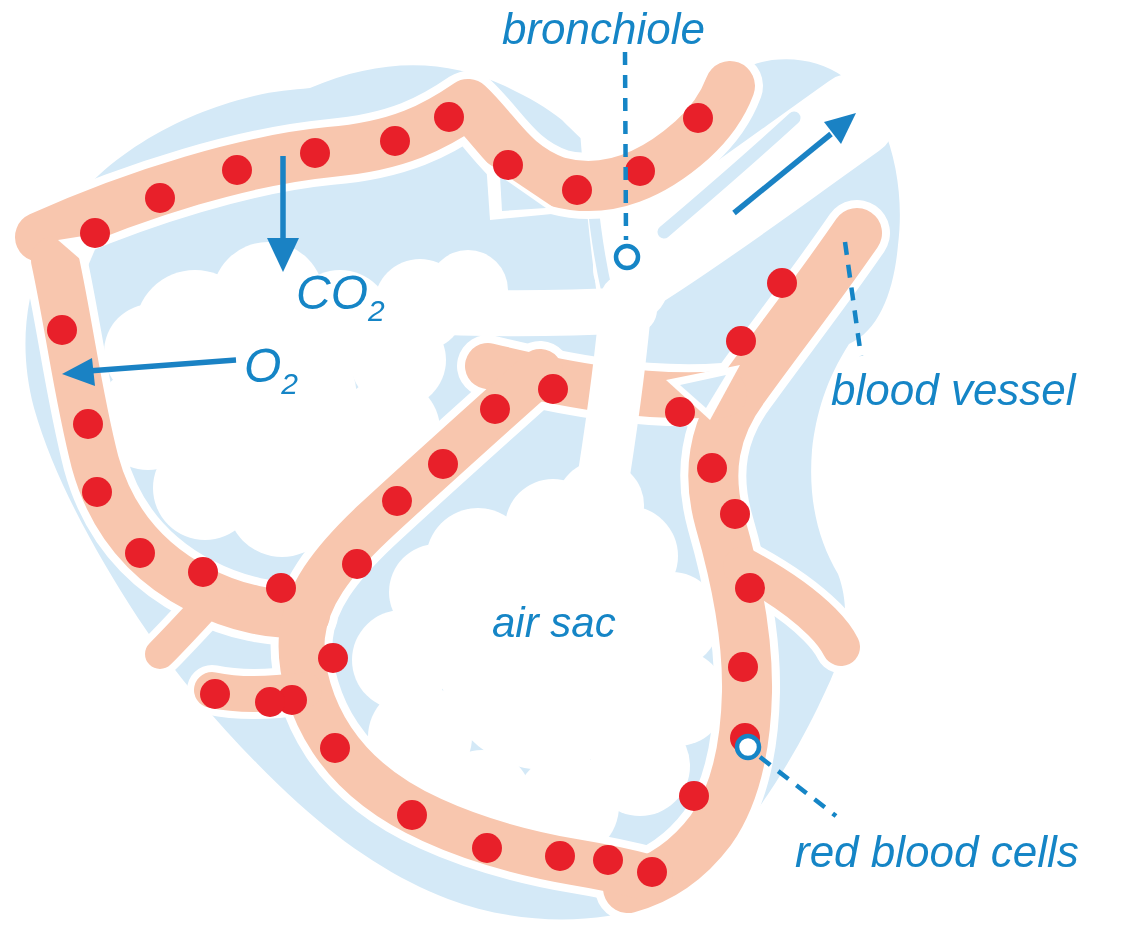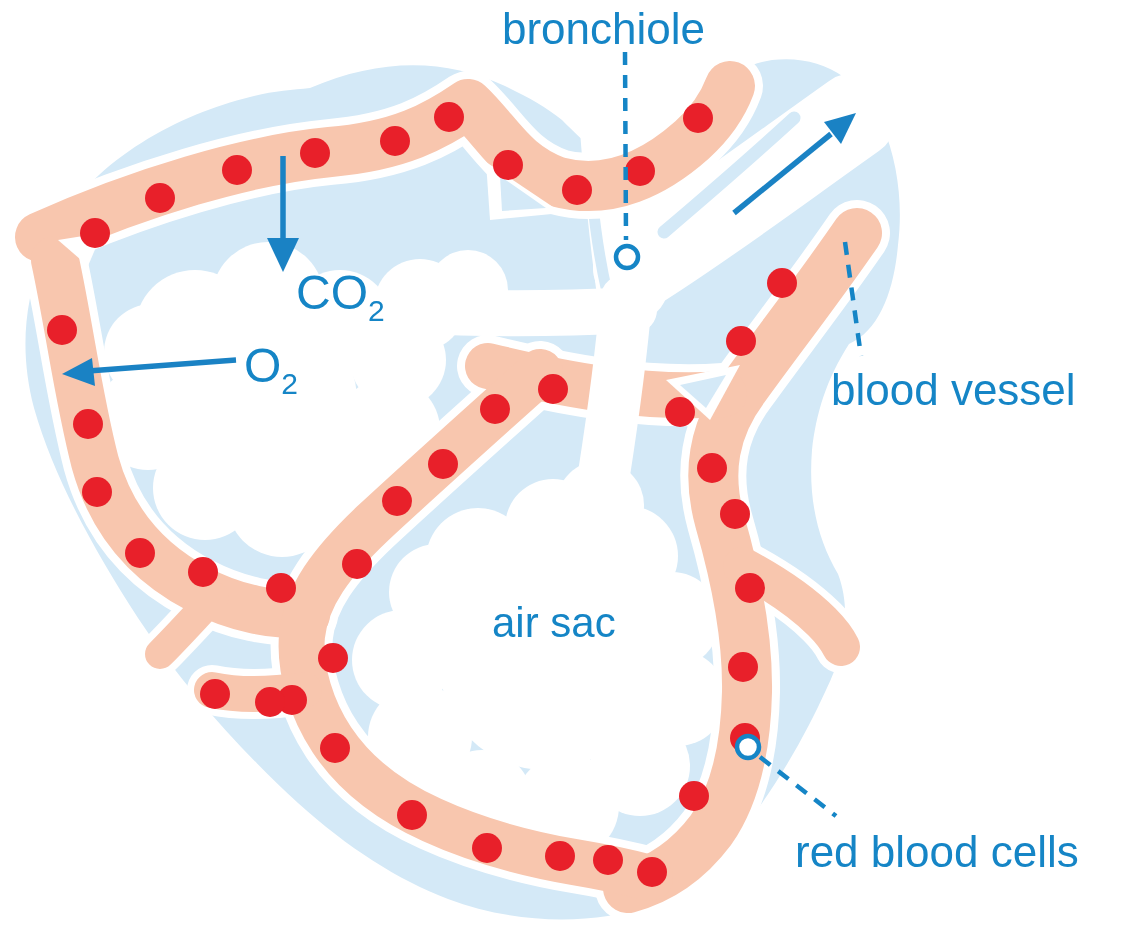--- a/index.html
+++ b/index.html
@@ -1,17 +1,17 @@
 <!DOCTYPE html>
 <html><head>
 <meta charset="utf-8">
 <style>
   html,body{margin:0;padding:0;background:#ffffff;}
   .stage{position:relative;width:1126px;height:929px;background:#ffffff;overflow:hidden;
-         font-family:"Liberation Sans", sans-serif;}
+         font-family:"Liberation Sans", sans-serif;font-style:italic;}
   svg{display:block;}
   .blob{fill:#d4e9f7;}
   .cloud{fill:#ffffff;}
   .tube{stroke:#ffffff;fill:none;stroke-linecap:round;stroke-linejoin:round;}
   .tube-stripe{stroke:#d4e9f7;fill:none;stroke-linecap:round;}
   .vessel-outline{stroke:#ffffff;fill:none;stroke-linecap:round;stroke-linejoin:round;}
   .vessel-fill{stroke:#f8c6ae;fill:none;stroke-linecap:round;stroke-linejoin:round;}
   .wedge-white{fill:#ffffff;}
   .wedge-blue{fill:#d4e9f7;}
   .rbc{fill:#e8202a;}

